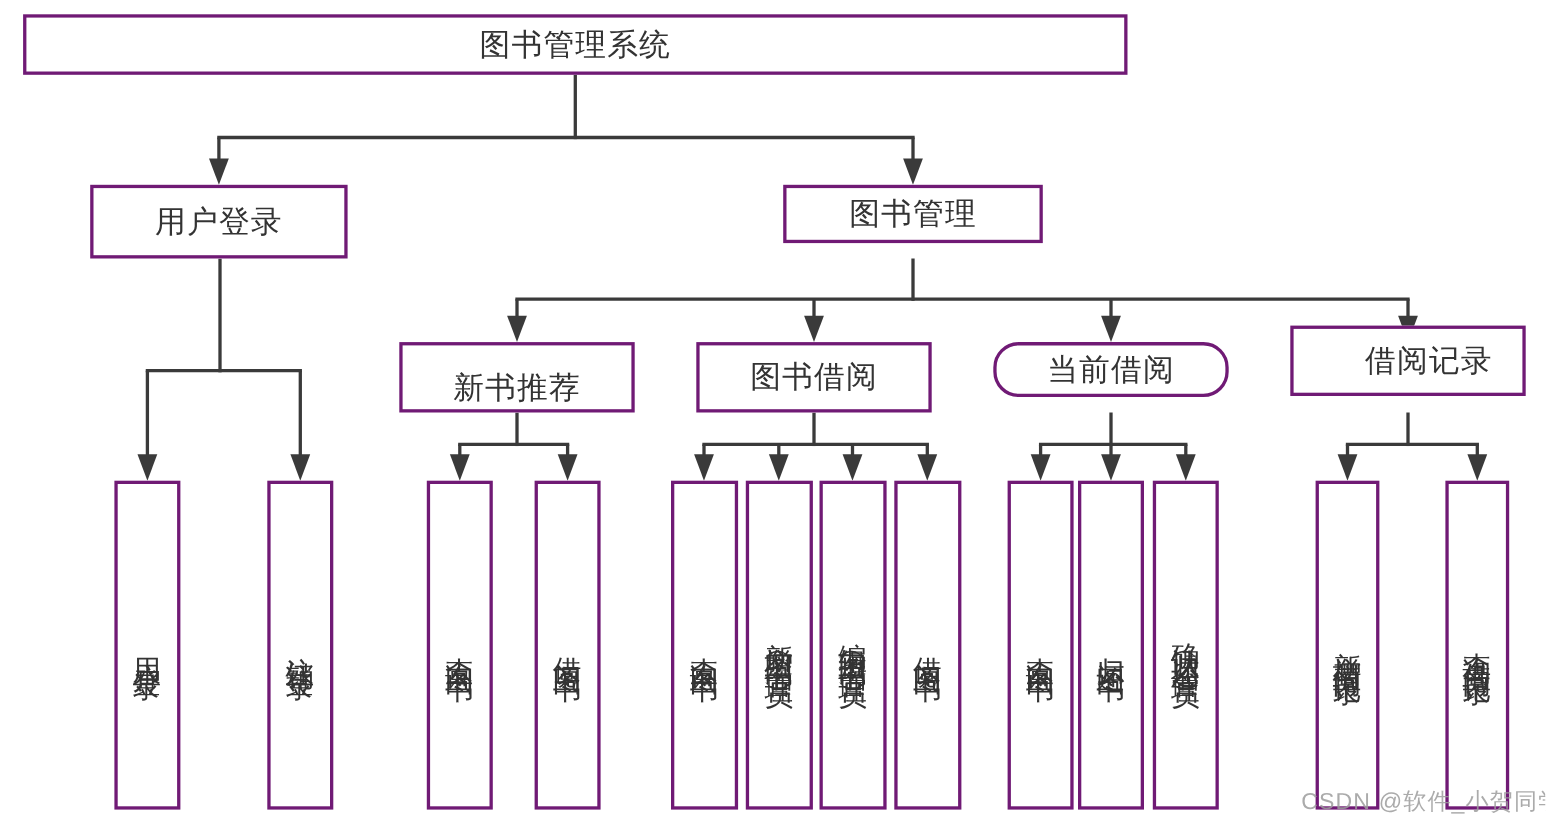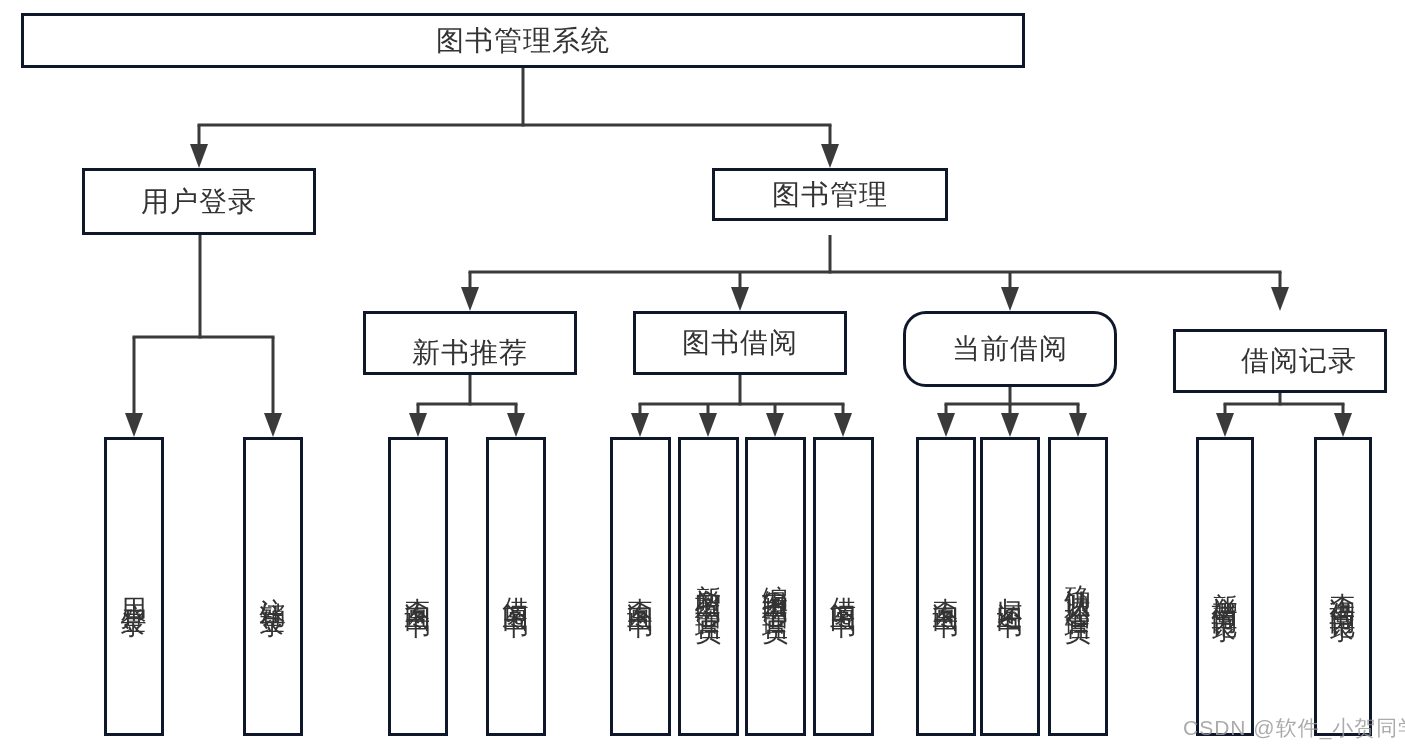--- a/index.html
+++ b/index.html
@@ -15,21 +15,21 @@
   .connectors {
     position: absolute;
     left: 0; top: 0;
     width: 1405px; height: 747px;
   }
   .connectors line { stroke: #3a3a3a; stroke-width: 3; }
   .connectors polygon { fill: #3a3a3a; stroke: none; }
   .node {
     position: absolute;
     box-sizing: border-box;
-    border: 3px solid #0f172a;
+    border: 3px solid #701a75;
     background: #ffffff;
     display: flex;
     align-items: center;
     justify-content: center;
     text-align: center;
   }
   .node.h { font-size: 28px; letter-spacing: 1px; }
   .node.leaf { font-size: 26px; }
   .node.leaf .vtext {
     writing-mode: vertical-rl;
@@ -141,24 +141,24 @@
   <div class="node h" style="left:712px; top:168px; width:236px; height:53px;">
     <span>图书管理</span>
   </div>
 
   <div class="node h" style="left:363px; top:311px; width:214px; height:64px;align-items:flex-end;">
     <span>新书推荐</span>
   </div>
   <div class="node h" style="left:633px; top:311px; width:214px; height:64px;">
     <span>图书借阅</span>
   </div>
-  <div class="node h" style="left:903px; top:311px; width:214px; height:76px;border-radius:23px;">
+  <div class="node h" style="left:903px; top:311px; width:214px; height:50px;border-radius:23px;">
     <span>当前借阅</span>
   </div>
-  <div class="node h" style="left:1173px; top:329px; width:214px; height:64px;padding-left:38px;">
+  <div class="node h" style="left:1173px; top:296px; width:214px; height:64px;padding-left:38px;">
     <span>借阅记录</span>
   </div>
 
   <div class="node leaf" style="left:104px; top:437px; width:60px; height:299px;">
     <span class="vtext">用户登录</span>
   </div>
   <div class="node leaf" style="left:243px; top:437px; width:60px; height:299px;">
     <span class="vtext">注销登录</span>
   </div>
 

